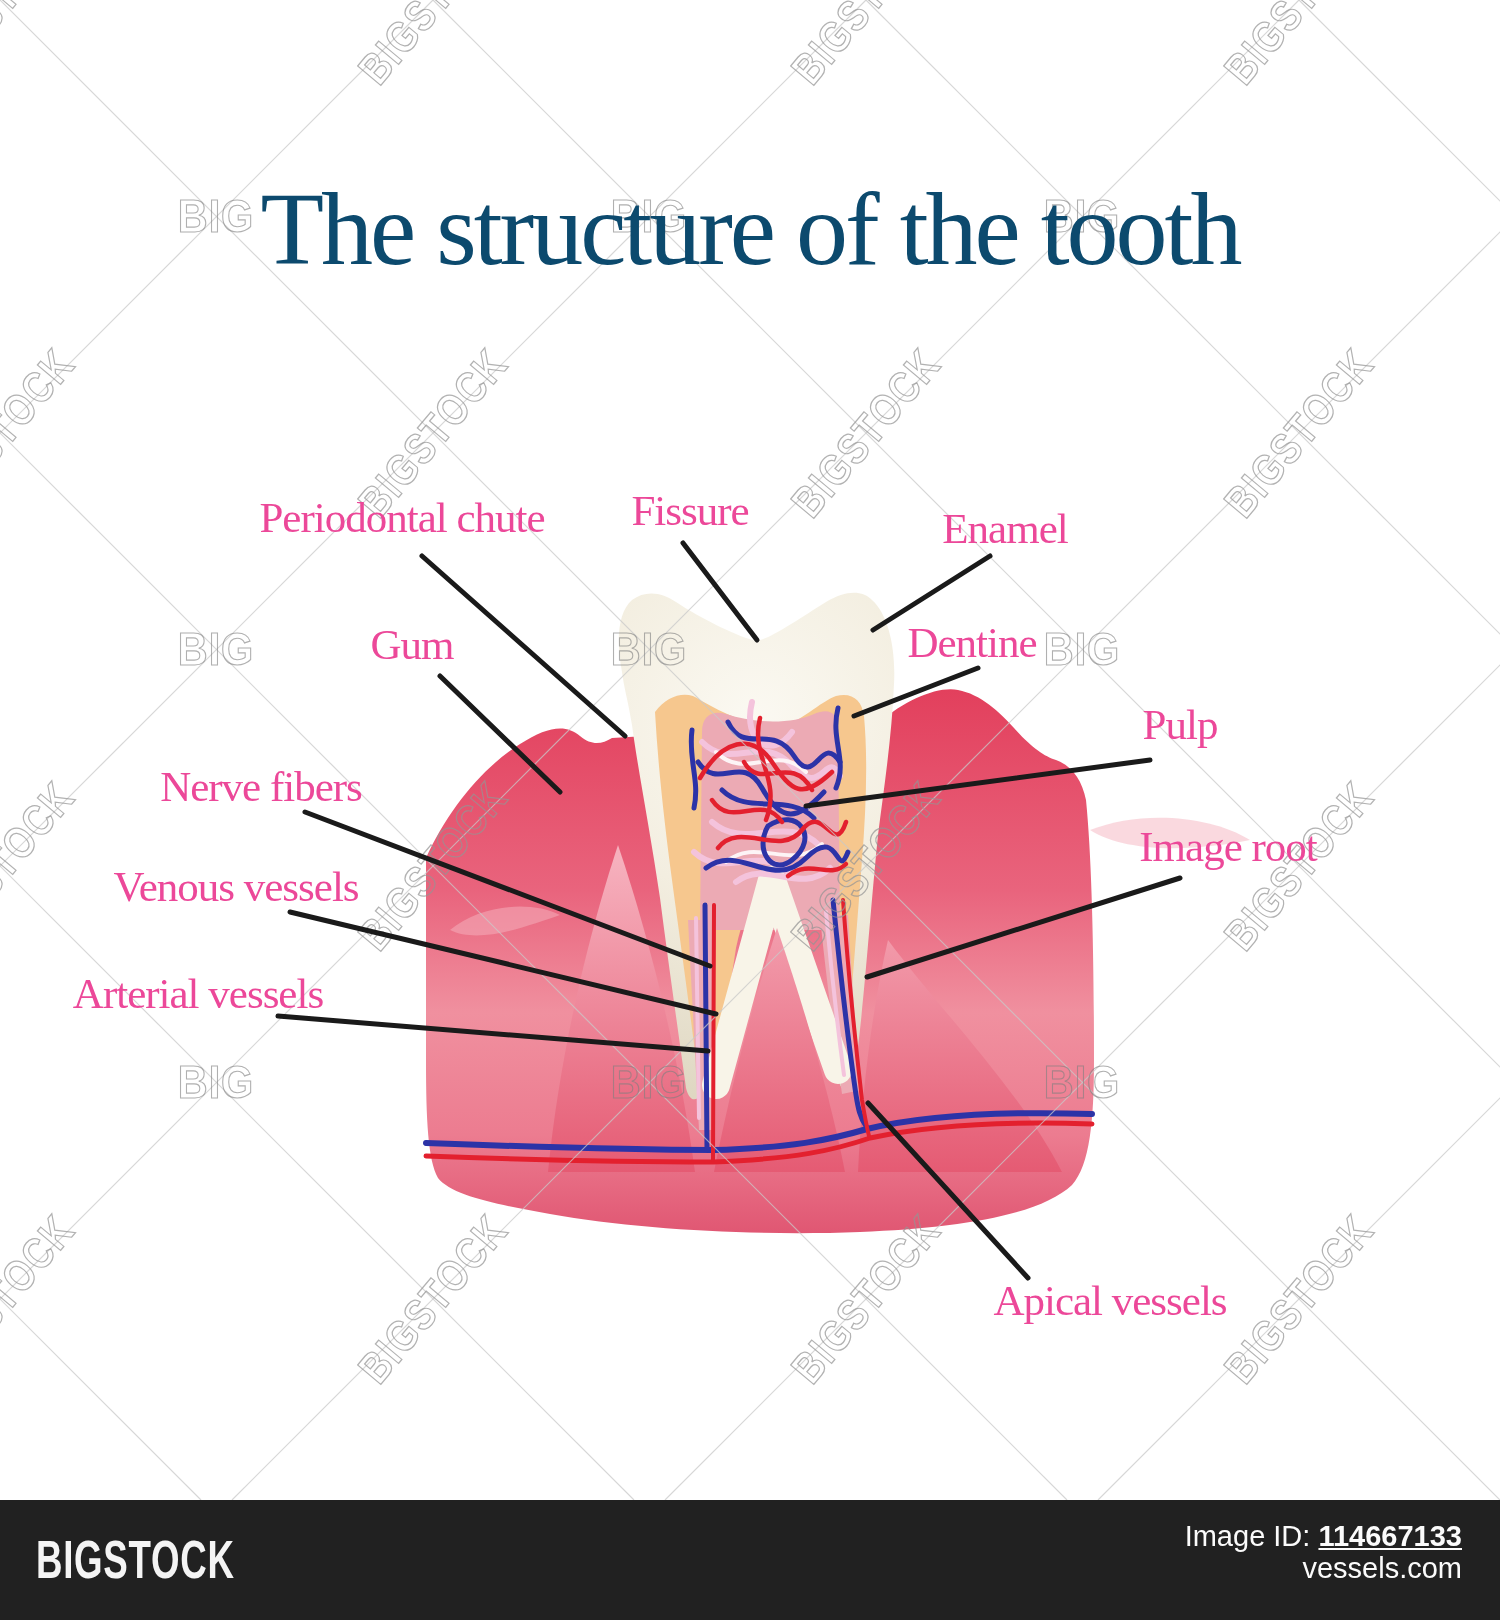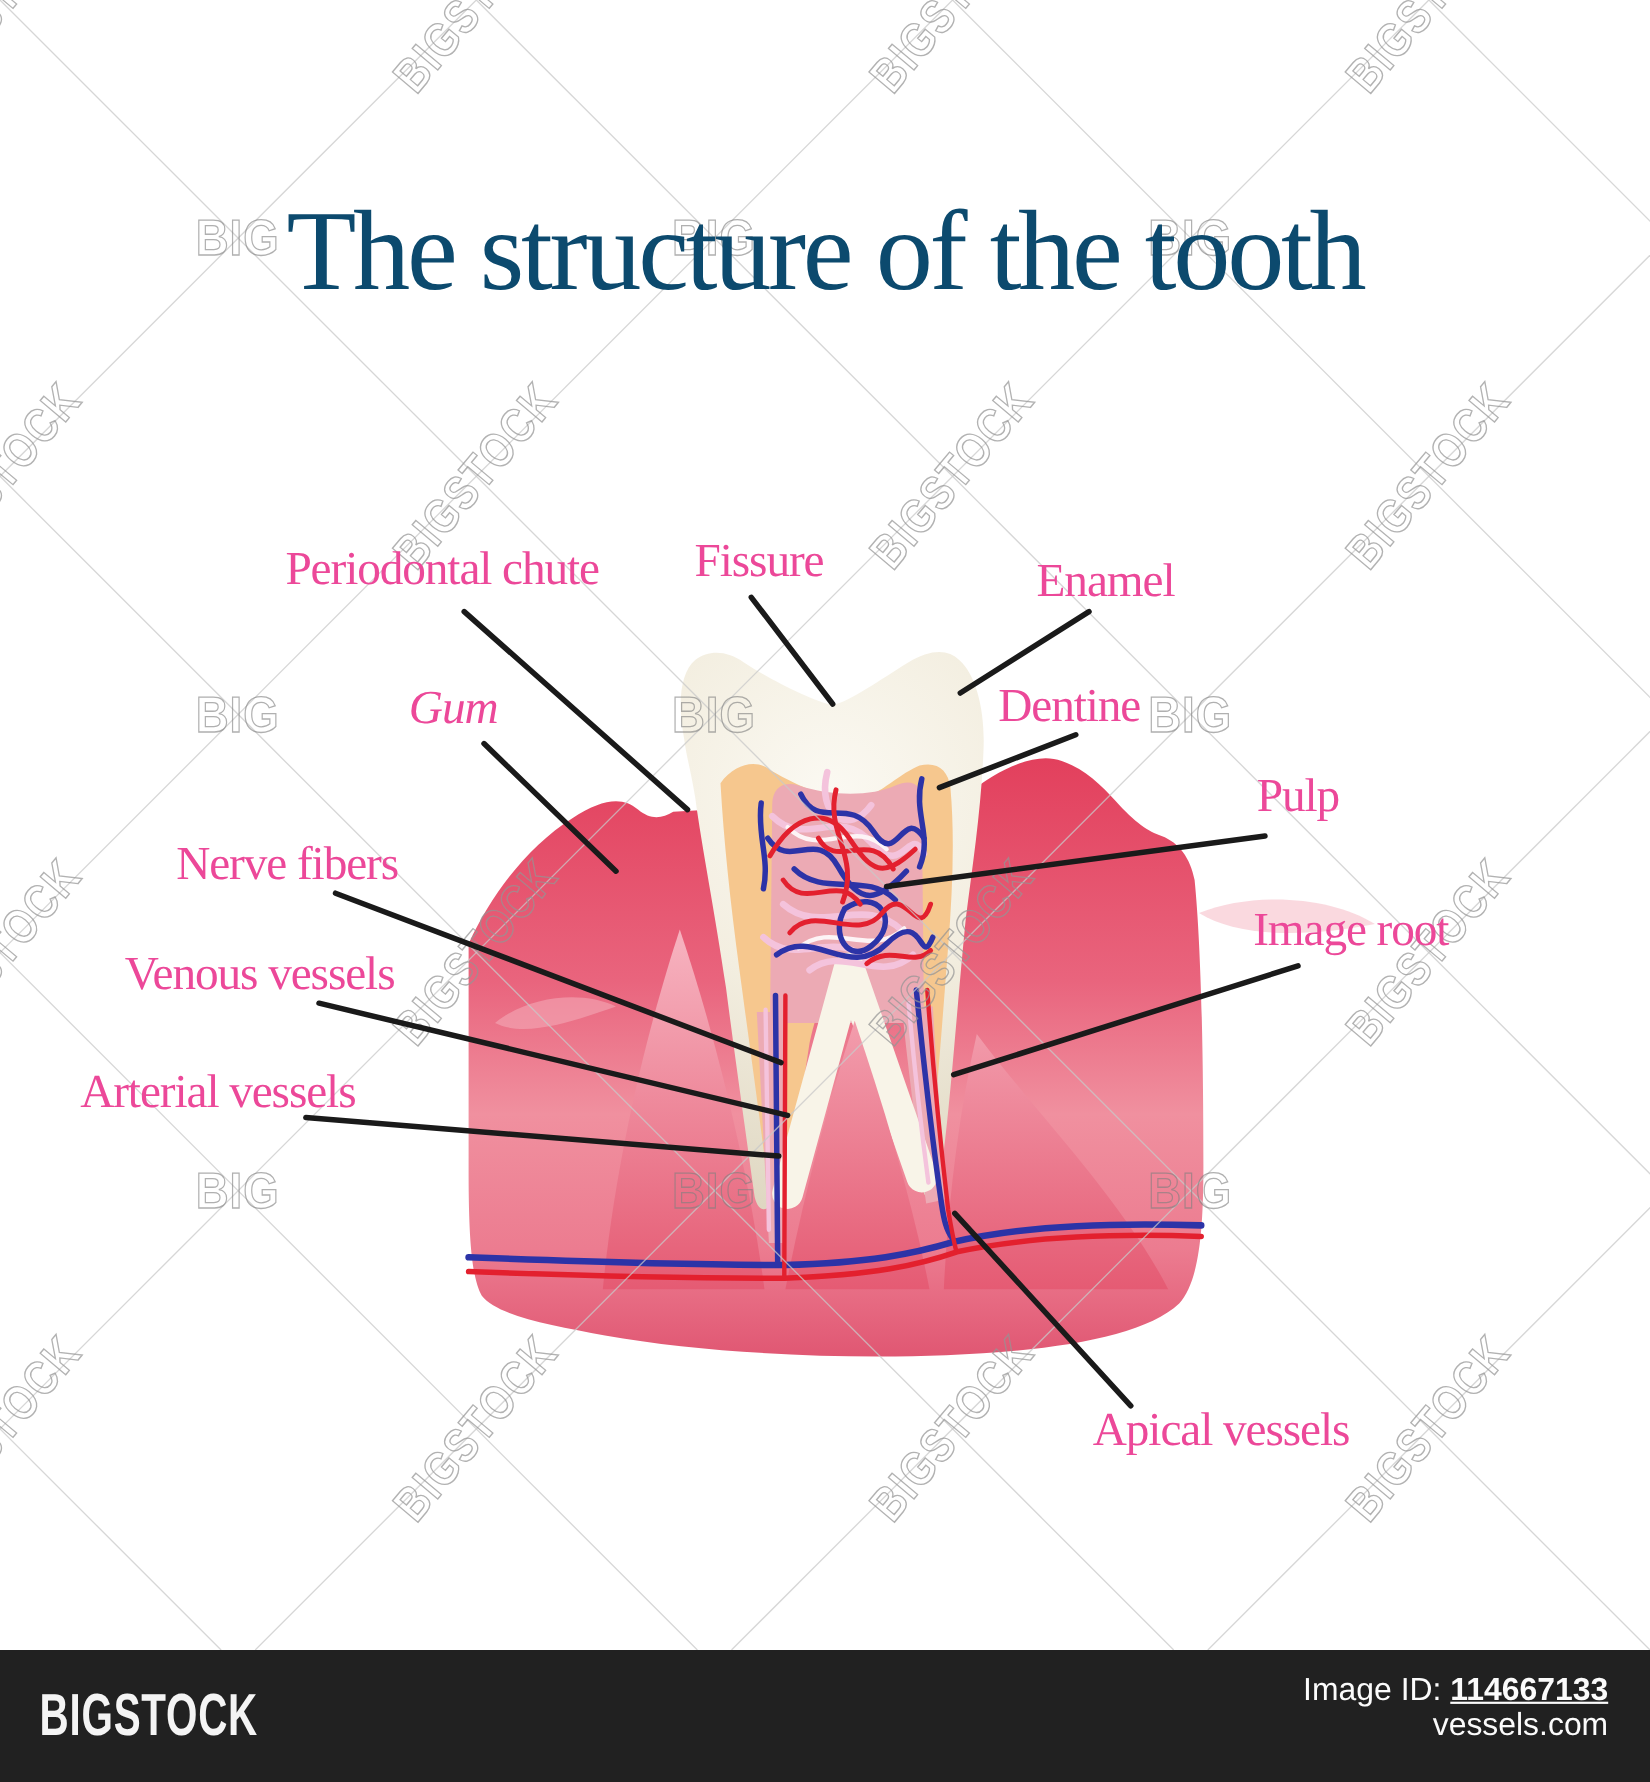--- a/index.html
+++ b/index.html
@@ -259,21 +259,21 @@
       <line x1="278" y1="1016" x2="708" y2="1051"></line>
       <line x1="868" y1="1103" x2="1028" y2="1278"></line>
     </g>
   </svg>
 
   <div class="title">The structure of the tooth</div>
 
   <div class="lbl" style="left:402px;top:517px;">Periodontal chute</div>
   <div class="lbl" style="left:690px;top:510px;">Fissure</div>
   <div class="lbl" style="left:1005px;top:528px;">Enamel</div>
-  <div class="lbl" style="left:412px;top:644px;font-style:italic;">Gum</div>
+  <div class="lbl" style="left:412px;top:644px;">Gum</div>
   <div class="lbl" style="left:972px;top:642px;">Dentine</div>
   <div class="lbl" style="left:1180px;top:724px;">Pulp</div>
   <div class="lbl" style="left:261px;top:786px;">Nerve fibers</div>
   <div class="lbl" style="left:1228px;top:846px;">Image root</div>
   <div class="lbl" style="left:198px;top:993px;">Arterial vessels</div>
   <div class="lbl" style="left:236px;top:886px;">Venous vessels</div>
   <div class="lbl" style="left:1110px;top:1300px;">Apical vessels</div>
 
   <div class="footer">
     <div class="footer-logo">BIGSTOCK</div>

